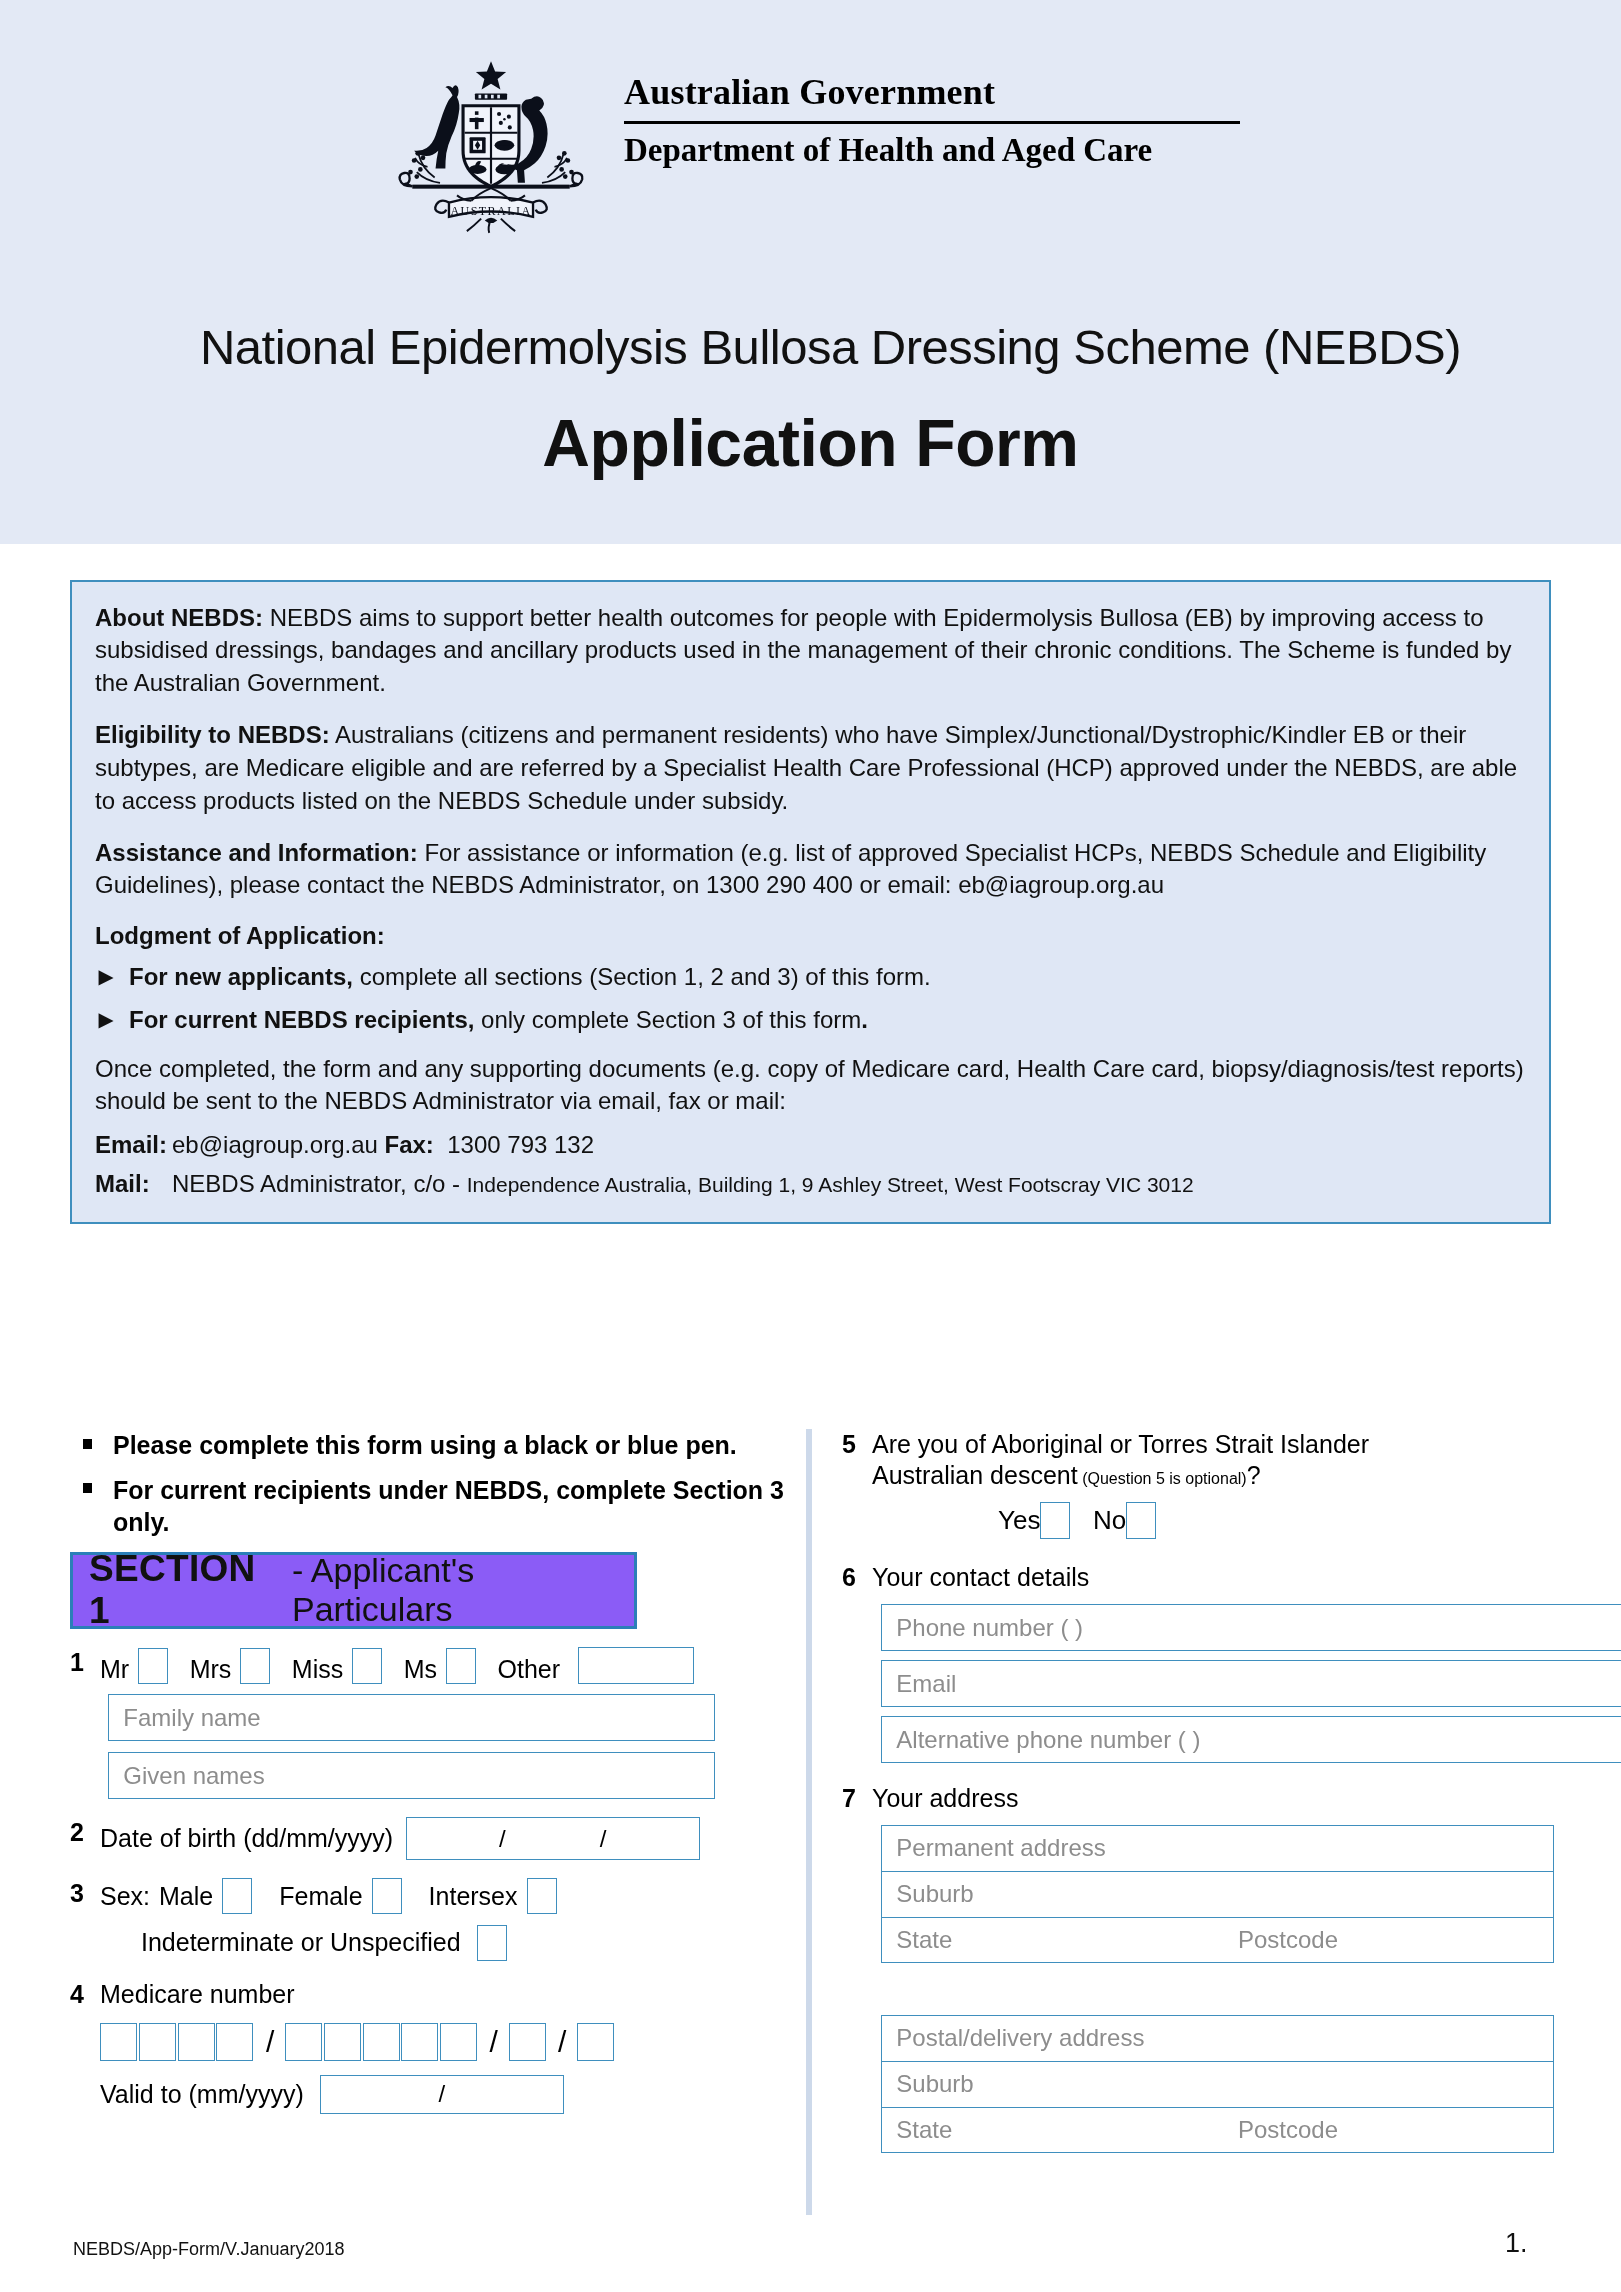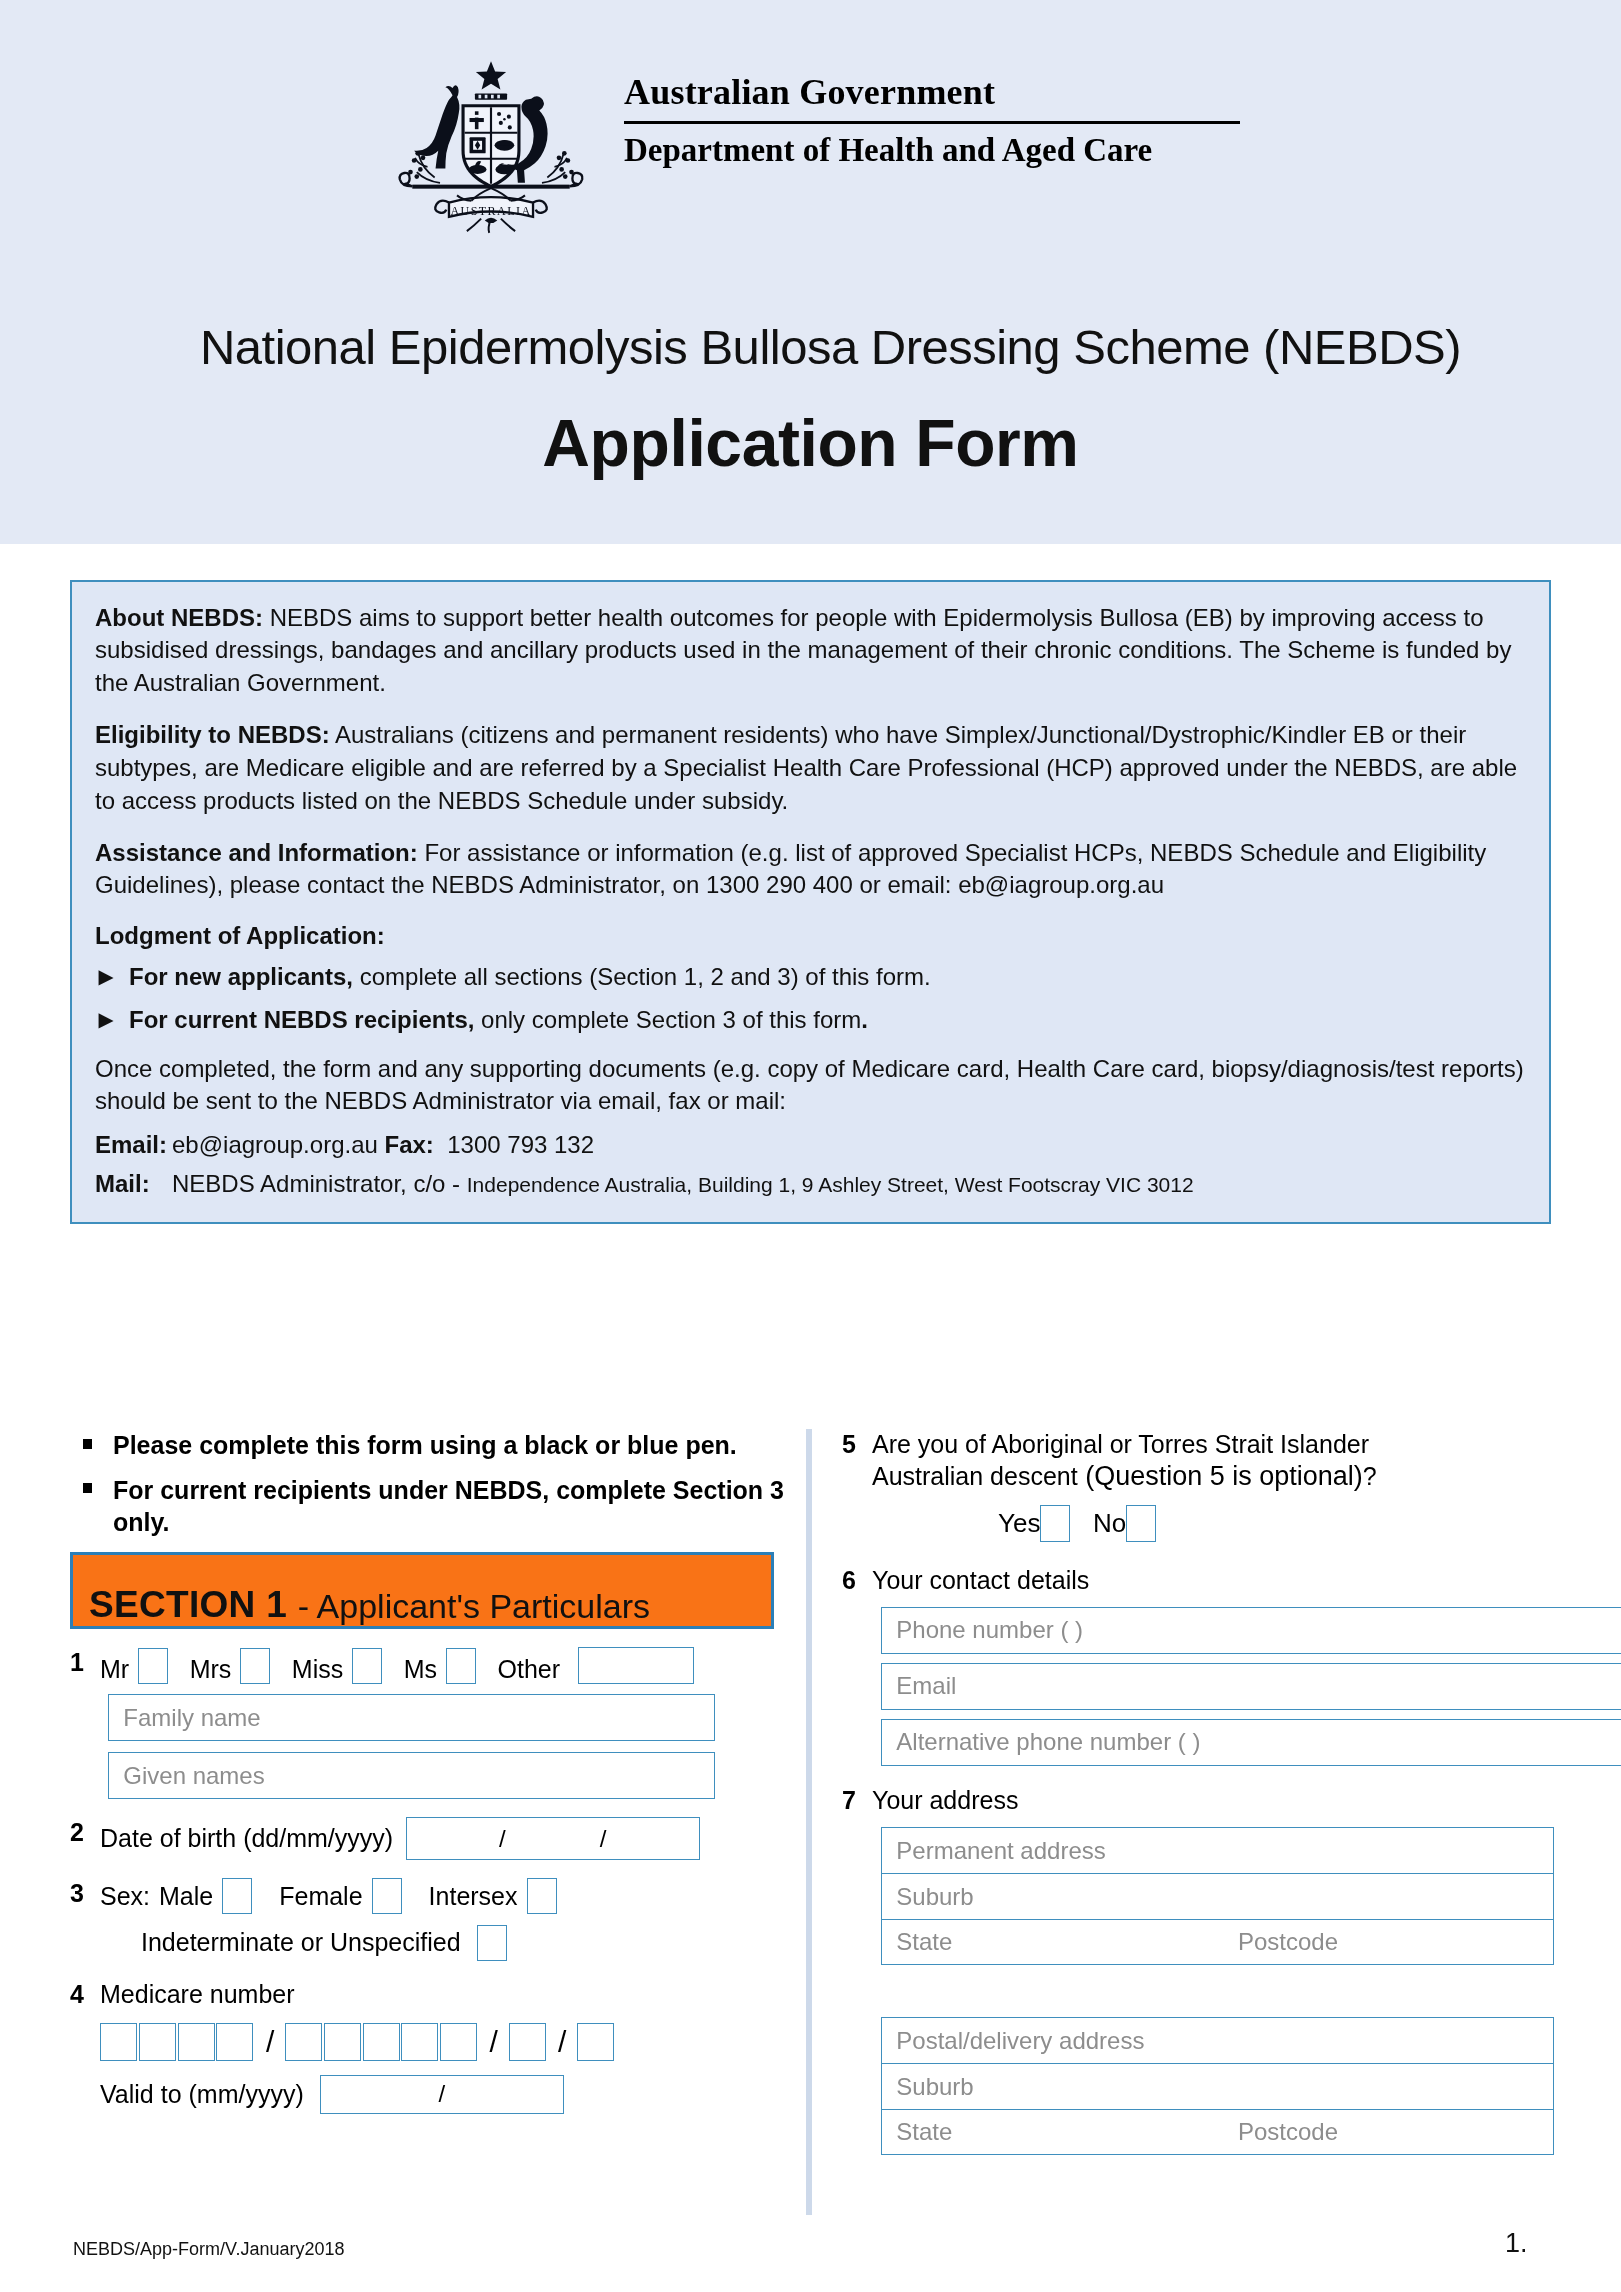--- a/index.html
+++ b/index.html
@@ -182,26 +182,26 @@
     position: absolute;
     left: 12.5px; top: 9.9px;
     width: 9.9px; height: 9.9px;
     background: #000;
   }
 
   
   .section-banner {
     margin-top: 14.3px;
     box-sizing: border-box;
-    width: 704px;
+    width: 567px;
     height: 77px;
-    background: #f97316;
+    background: #8b5cf6;
     border: 3.6px solid #2b7fb8;
     display: flex;
-    align-items: flex-end;
+    align-items: center;
     padding-left: 16px;
   }
   .section-banner .num {
     font-size: 37px;
     font-weight: bold;
     letter-spacing: 0.3px;
     color: #111;
   }
   .section-banner .sub {
     font-size: 34px;
@@ -352,21 +352,21 @@
 
   
   .yn-row {
     display: flex;
     align-items: center;
     justify-content: flex-start;
     margin-top: 10.7px;
     padding-left: 156px;
     font-size: 26px;
   }
-  .q5-optional { font-size: 27px; }
+  .q5-optional { font-size: 16px; }
 
   .r-field {
     box-sizing: border-box;
     border: 1.8px solid #3f8fbe;
     background: #fff;
     height: 47px;
     display: flex;
     align-items: center;
     padding-left: 14.3px;
     font-size: 24px;

